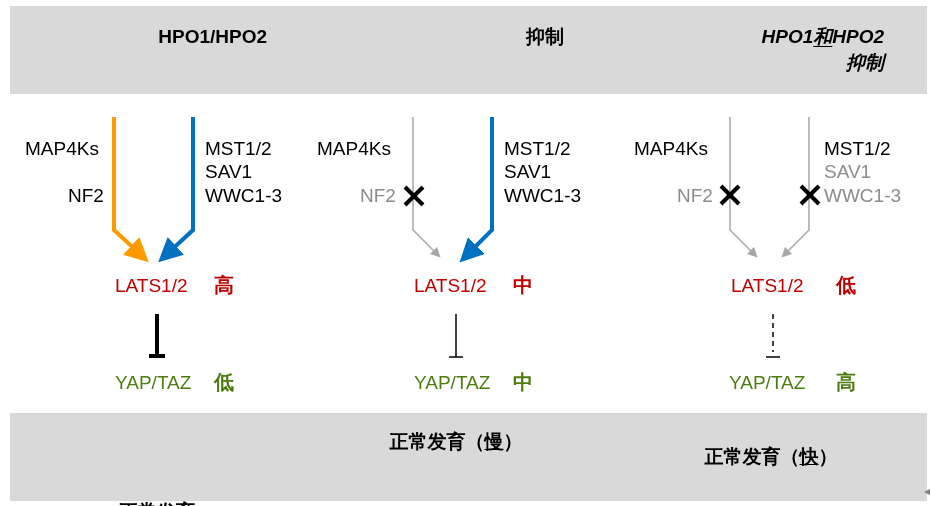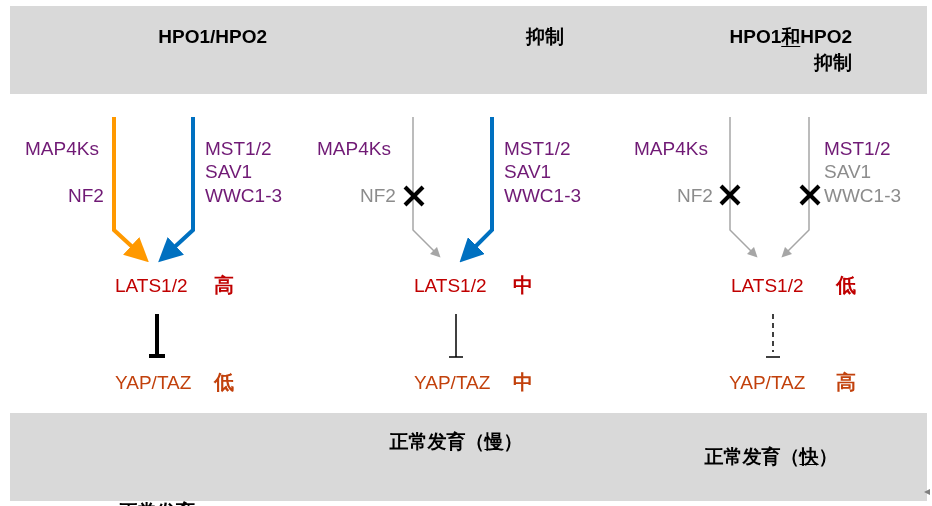--- a/index.html
+++ b/index.html
@@ -4,42 +4,42 @@
 <style>
   html, body { margin:0; padding:0; background:#ffffff; }
   body { width:932px; height:506px; position:relative; overflow:hidden;
          font-family:"Liberation Sans", "DejaVu Sans", sans-serif; }
   .bar { position:absolute; left:10px; width:917px; background:#d9d9d9; }
   .bar-top { top:6px; height:88px; }
   .bar-bottom { top:413px; height:88px; }
   .hdr { position:absolute; text-align:right; font-weight:bold; font-size:19px;
          line-height:26px; color:#000; width:220px; }
   .hdr u { text-decoration:underline; text-underline-offset:3px; }
-  .lbl { position:absolute; font-size:19px; line-height:22px; color:#701a75; white-space:nowrap; }
+  .lbl { position:absolute; font-size:19px; line-height:22px; color:#000000; white-space:nowrap; }
   .gray { color:#8c8c8c; }
   .red { color:#c00000; }
-  .green { color:#c2410c; }
+  .green { color:#4d7c0f; }
   .lvl { font-weight:bold; font-size:20px; }
   .foot { position:absolute; text-align:center; font-weight:bold; font-size:19px; line-height:28px; color:#000; width:260px; }
   svg.diagram { position:absolute; left:0; top:0; }
   .right-glyph { position:absolute; left:924px; top:484px; font-size:12px; color:#808080; }
 </style>
 </head>
 <body>
 
 <div class="bar bar-top"></div>
 <div class="bar bar-bottom"></div>
 
 <div class="hdr" style="left:47px; top:24px;">
   <div><span>HPO1/HPO2</span></div>
 </div>
 <div class="hdr" style="left:344px; top:24px;">
   <div>抑制</div>
 </div>
-<div class="hdr" style="left:632px; top:24px;">
+<div class="hdr" style="left:664px; top:24px;font-style:italic;">
   <div><span>HPO1</span><u>和</u><span>HPO2</span></div>
   <div>抑制</div>
 </div>
 
 <svg class="diagram" width="932" height="506">
   <defs>
     <marker id="mOrange" markerWidth="6" markerHeight="6" refX="3" refY="3" orient="auto" markerUnits="strokeWidth">
         <path d="M0,0 L6,3 L0,6 z" fill="#ff9900"></path>
       </marker>
     <marker id="mBlue" markerWidth="6" markerHeight="6" refX="3" refY="3" orient="auto" markerUnits="strokeWidth">

